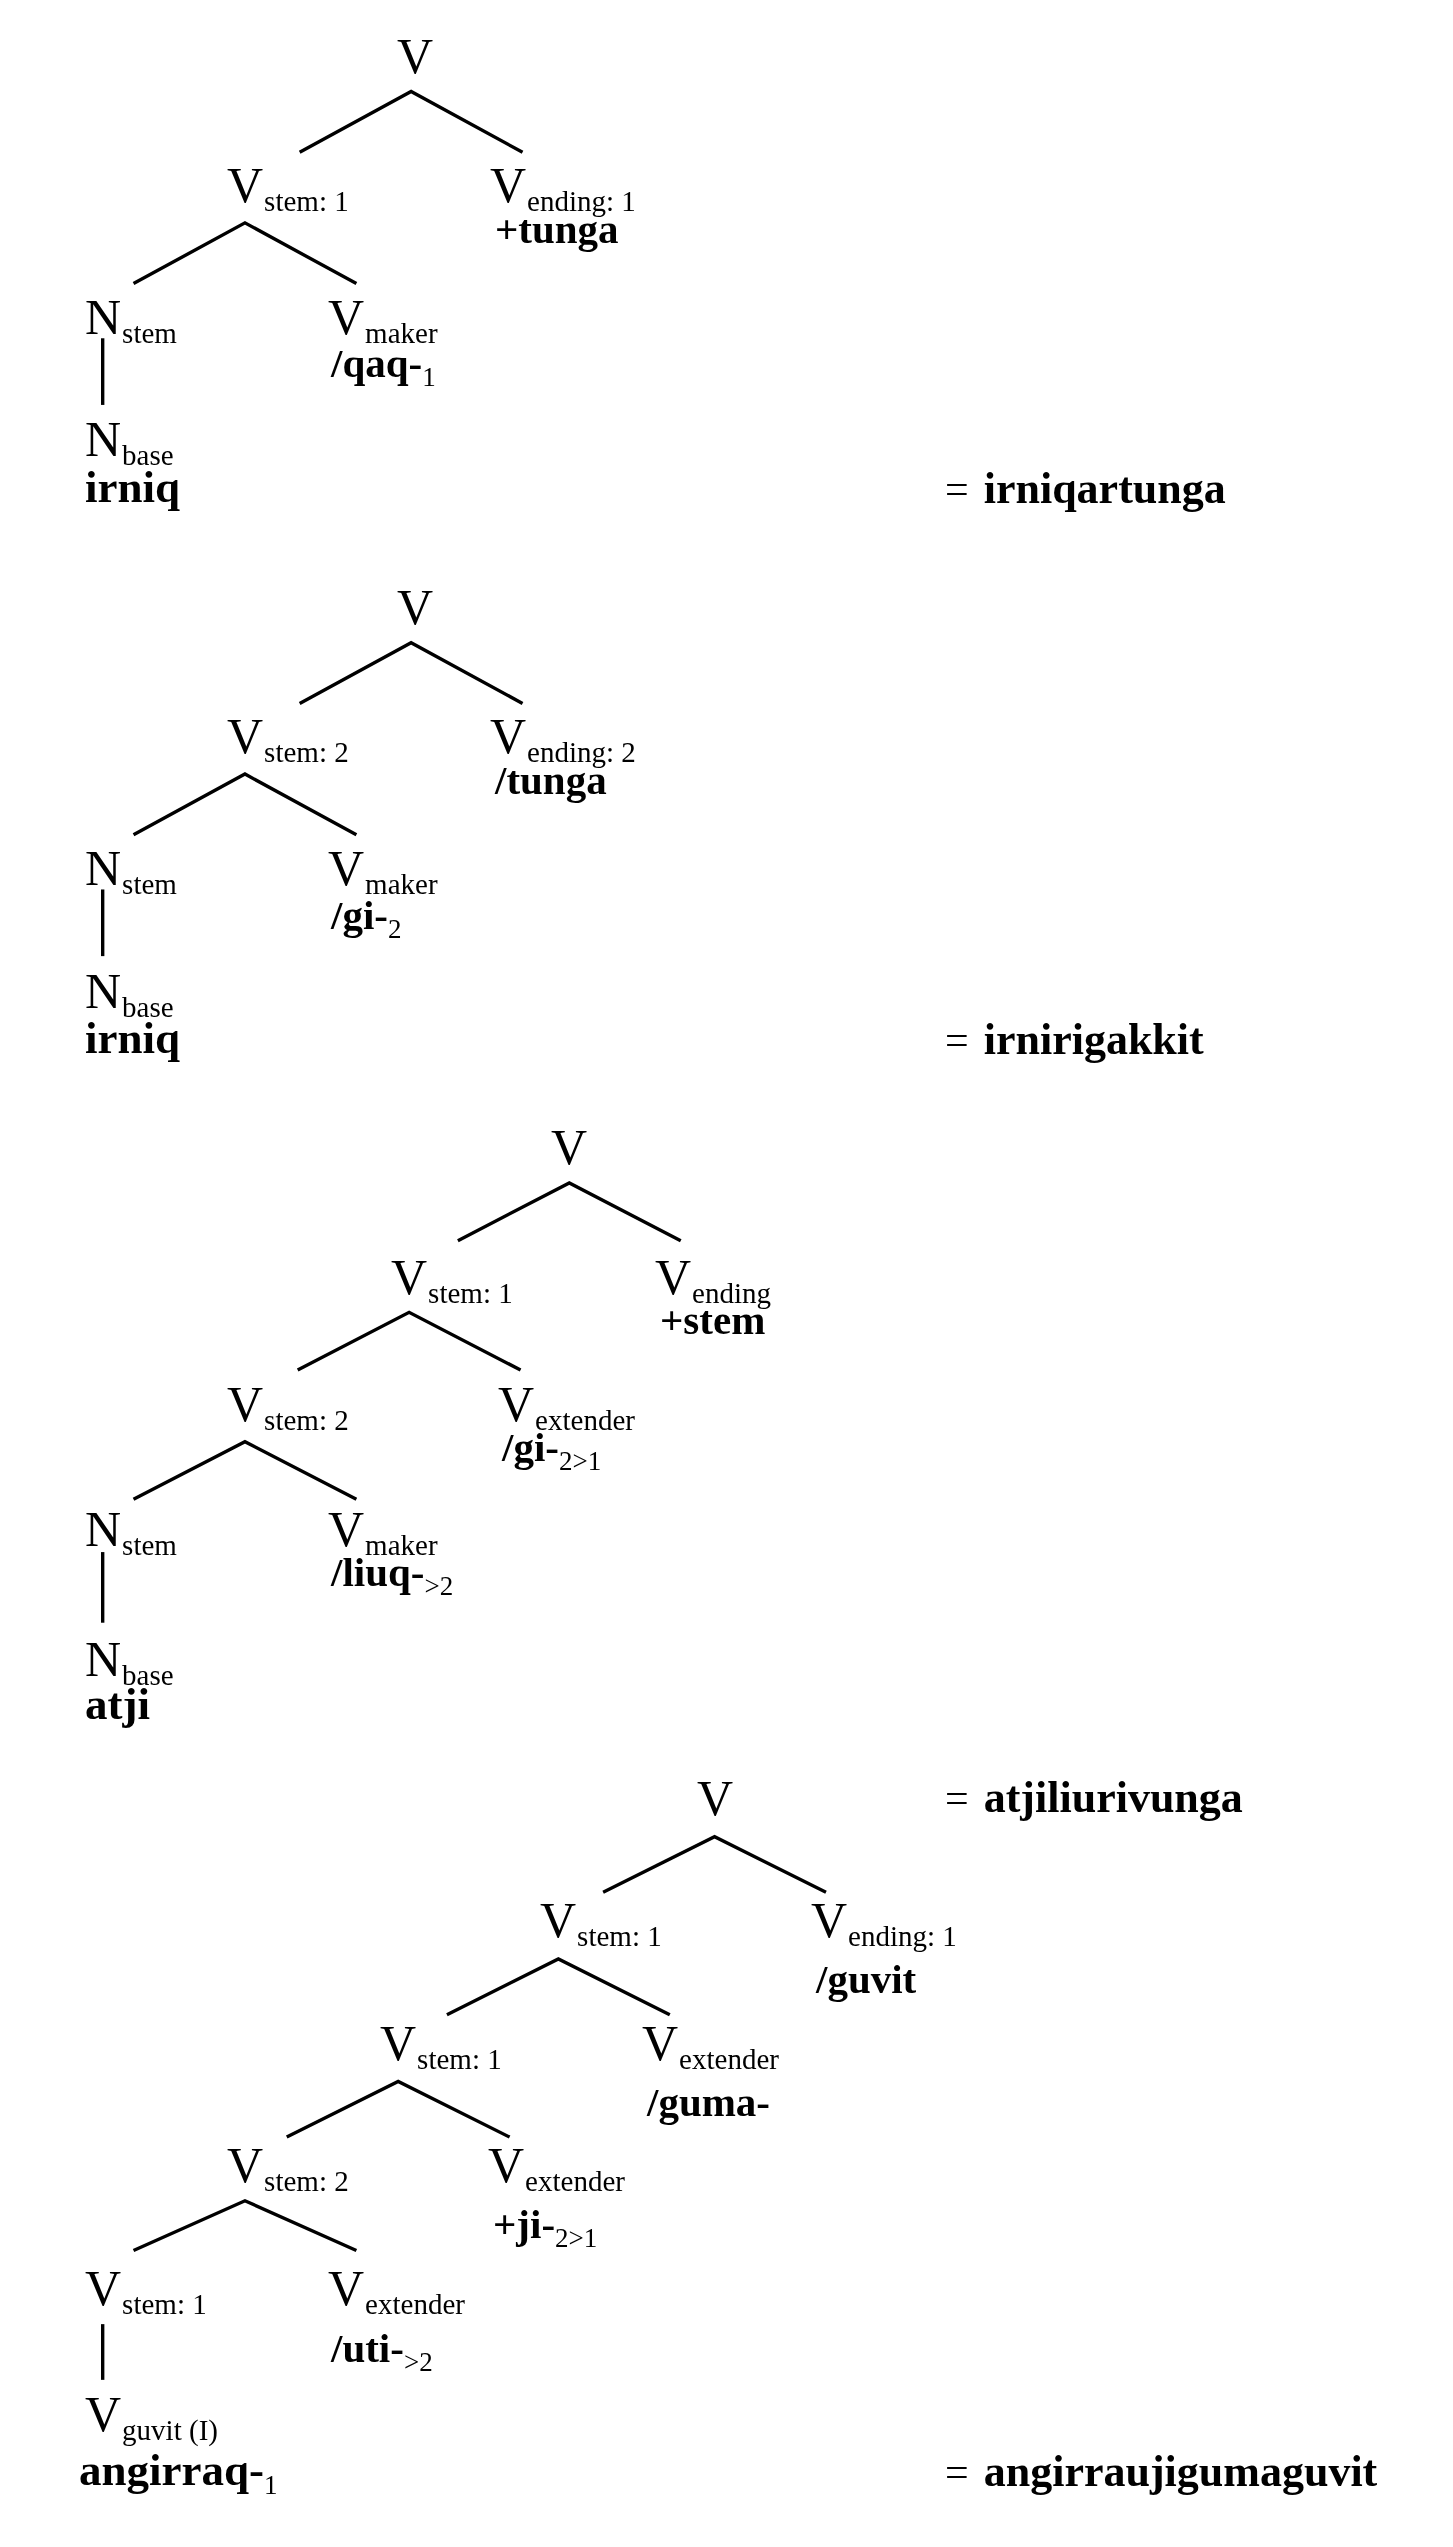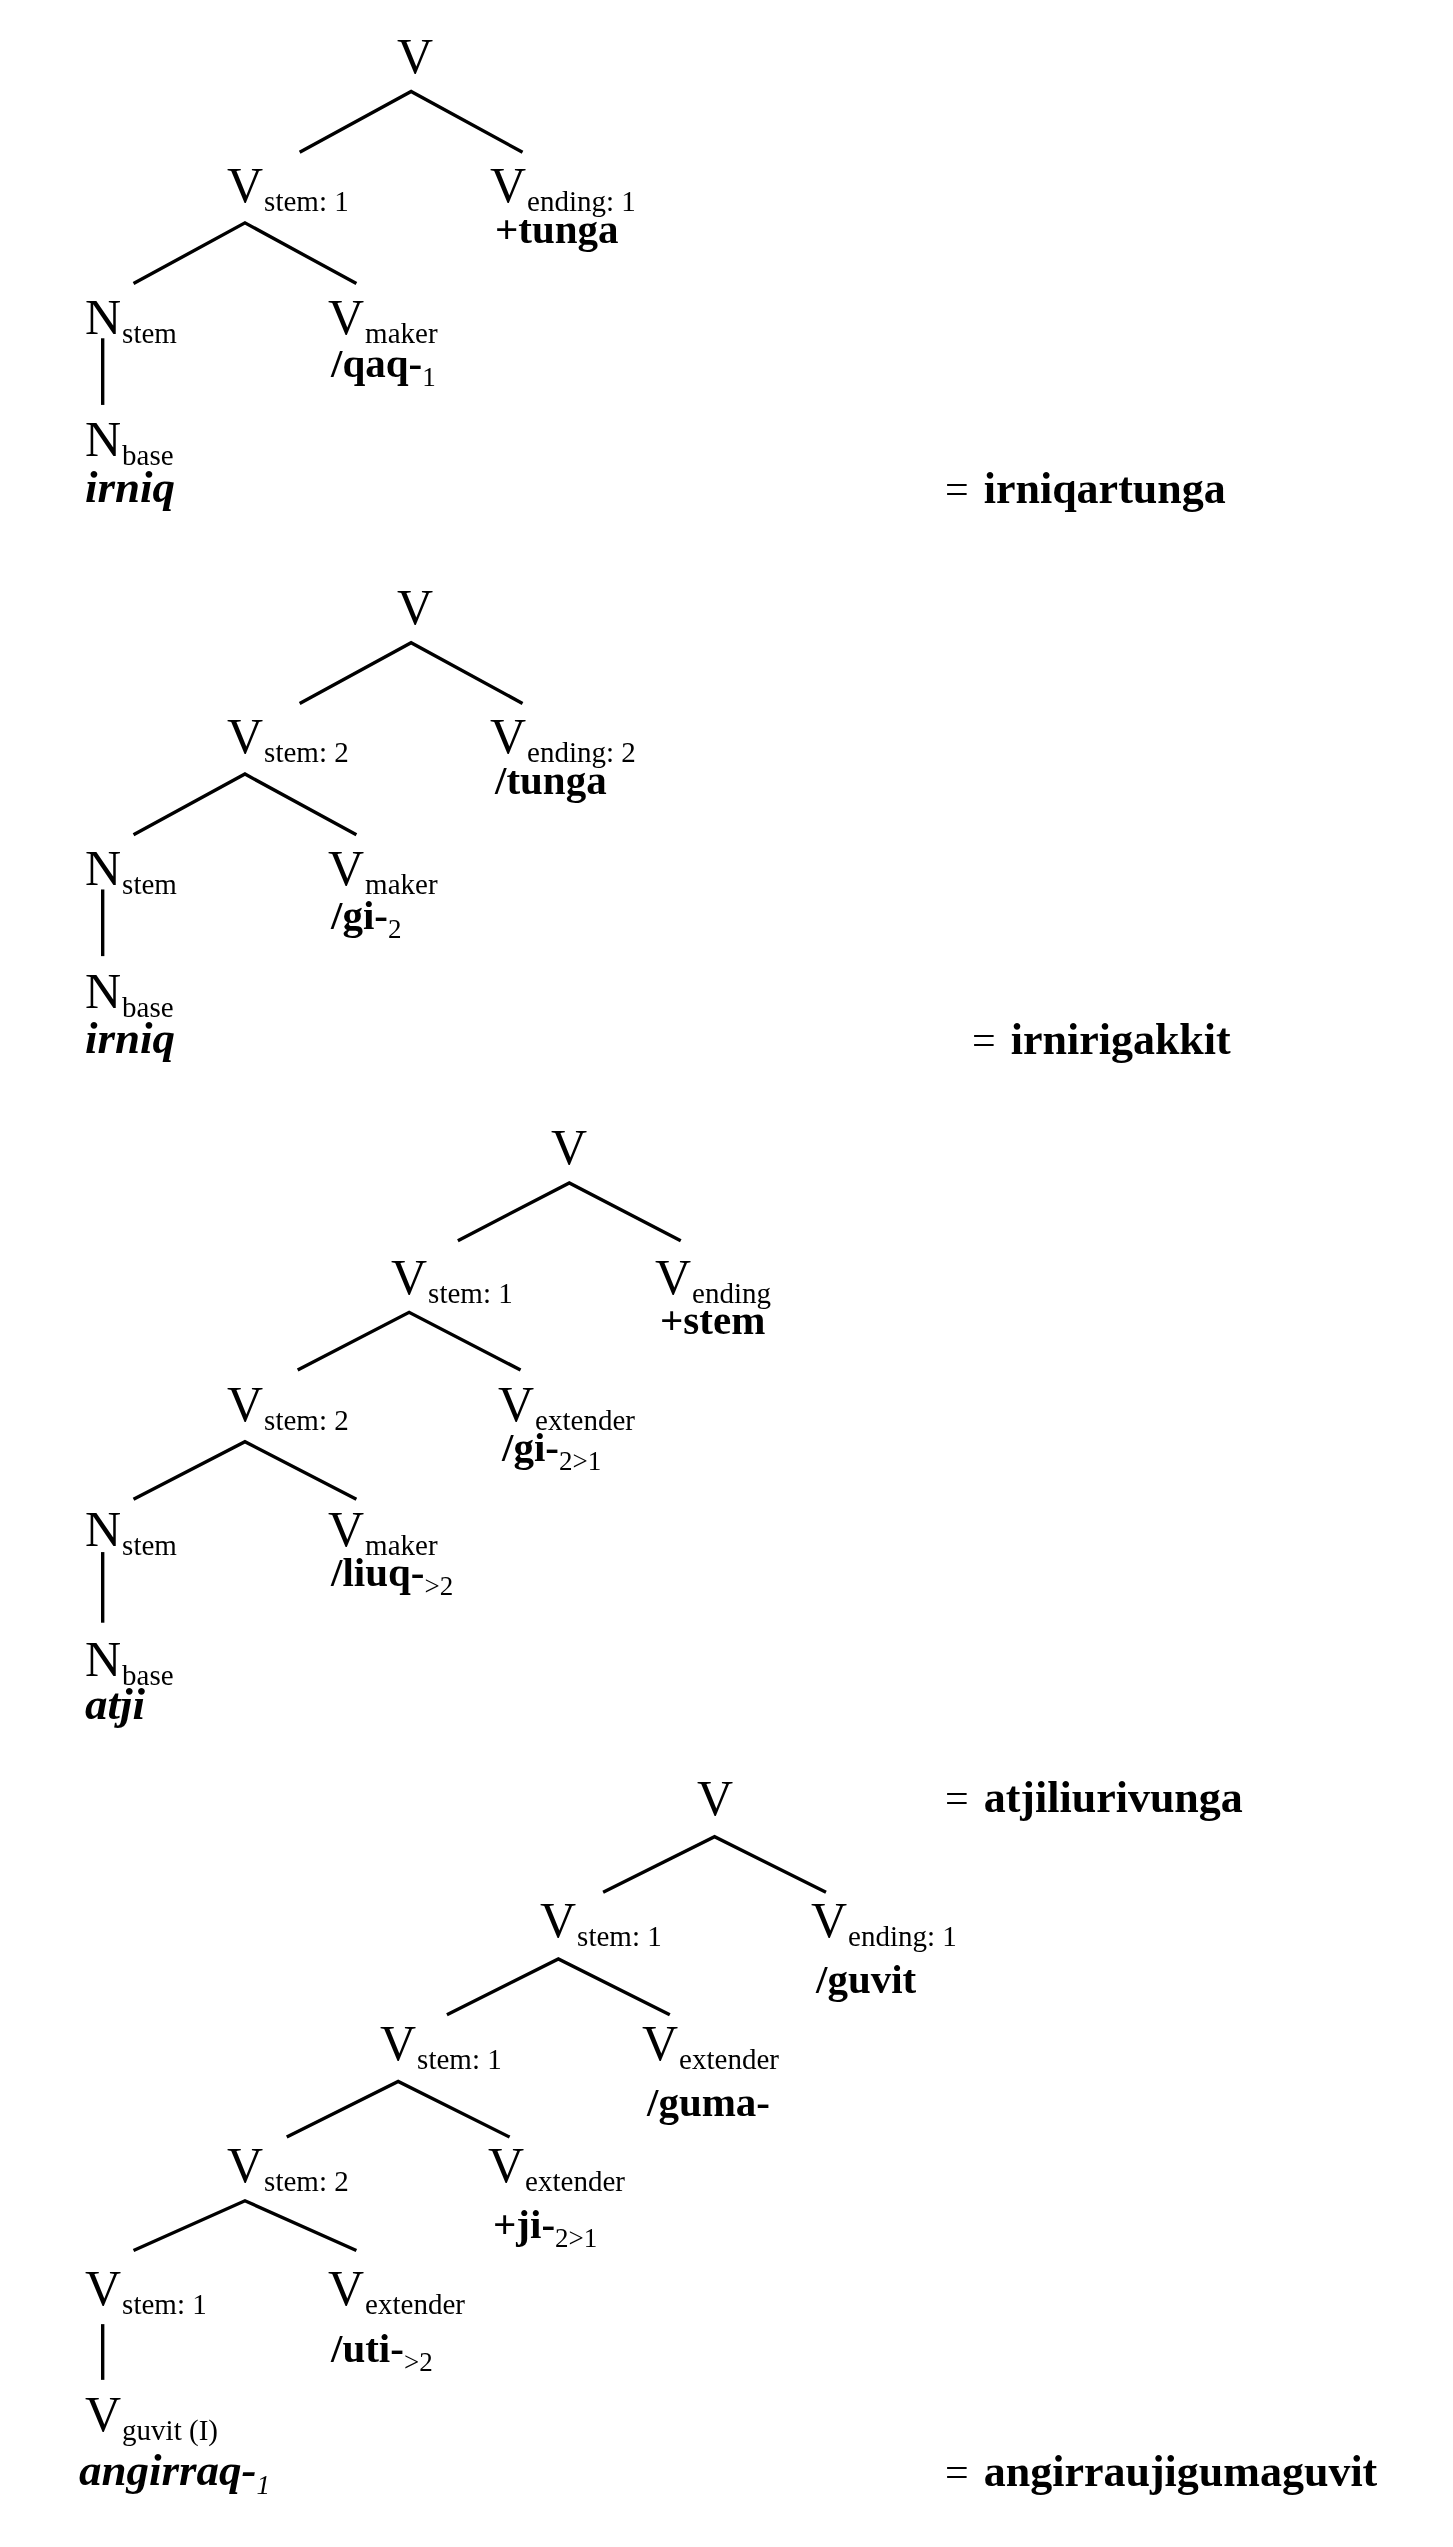--- a/index.html
+++ b/index.html
@@ -24,21 +24,21 @@
   .morpheme{
     position:absolute;
     font-size:41px;font-weight:bold;line-height:1;white-space:nowrap;
   }
   .morpheme .msub, .word .wsub{
     font-size:27px;font-weight:normal;
     position:relative;top:0.34em;
   }
   .word{
     position:absolute;
-    font-size:45px;font-weight:bold;line-height:1;white-space:nowrap;font-style:italic;
+    font-size:45px;font-weight:bold;line-height:1;white-space:nowrap;
   }
   .result{
     position:absolute;
     font-size:44px;line-height:1;white-space:nowrap;
   }
   .result .eq{font-weight:normal;margin-right:15px;font-size:42px;}
   .result .rword{font-weight:bold;}
 </style>
 </head>
 <body>
@@ -83,21 +83,21 @@
   <div>
     <div class="node" style="left:397px;top:582px"><span>V</span><span class="sub"></span></div>
     <div class="node" style="left:227px;top:711px"><span>V</span><span class="sub">stem: 2</span></div>
     <div class="node" style="left:490px;top:711px"><span>V</span><span class="sub">ending: 2</span></div>
     <div class="morpheme" style="left:495px;top:760px"><span>/tunga</span><span class="msub"></span></div>
     <div class="node" style="left:85px;top:843px"><span>N</span><span class="sub">stem</span></div>
     <div class="node" style="left:328px;top:843px"><span>V</span><span class="sub">maker</span></div>
     <div class="morpheme" style="left:331px;top:895px"><span>/gi-</span><span class="msub">2</span></div>
     <div class="node" style="left:85px;top:966px"><span>N</span><span class="sub">base</span></div>
     <div class="word" style="left:85px;top:1016px"><span>irniq</span><span class="wsub"></span></div>
-    <div class="result" style="left:972px;top:1018px"><span class="eq">=</span><span class="rword">irnirigakkit</span></div>
+    <div class="result" style="left:945px;top:1018px"><span class="eq">=</span><span class="rword">irnirigakkit</span></div>
   </div>
 
   <div>
     <div class="node" style="left:551px;top:1122px"><span>V</span><span class="sub"></span></div>
     <div class="node" style="left:391px;top:1252px"><span>V</span><span class="sub">stem: 1</span></div>
     <div class="node" style="left:655px;top:1252px"><span>V</span><span class="sub">ending</span></div>
     <div class="morpheme" style="left:660px;top:1300px"><span>+stem</span><span class="msub"></span></div>
     <div class="node" style="left:227px;top:1379px"><span>V</span><span class="sub">stem: 2</span></div>
     <div class="node" style="left:498px;top:1379px"><span>V</span><span class="sub">extender</span></div>
     <div class="morpheme" style="left:502px;top:1427px"><span>/gi-</span><span class="msub">2&gt;1</span></div>

